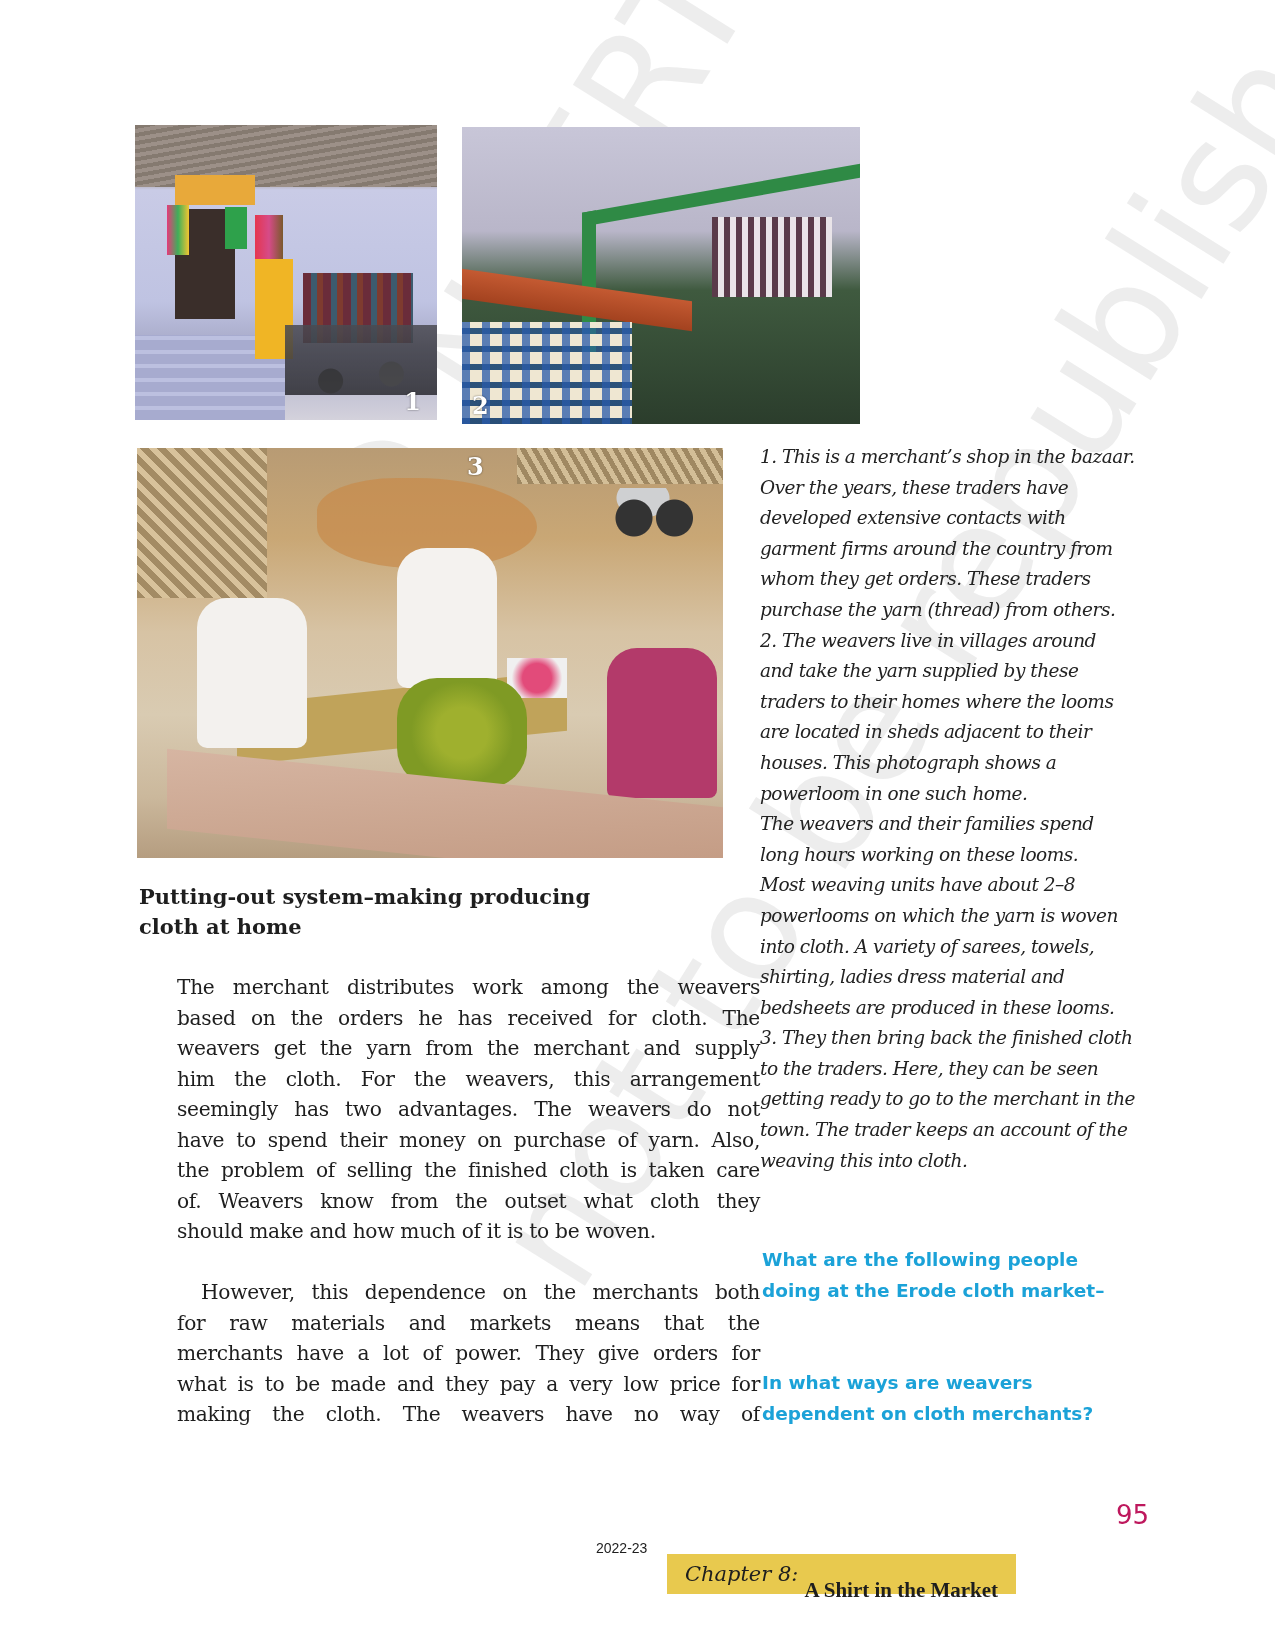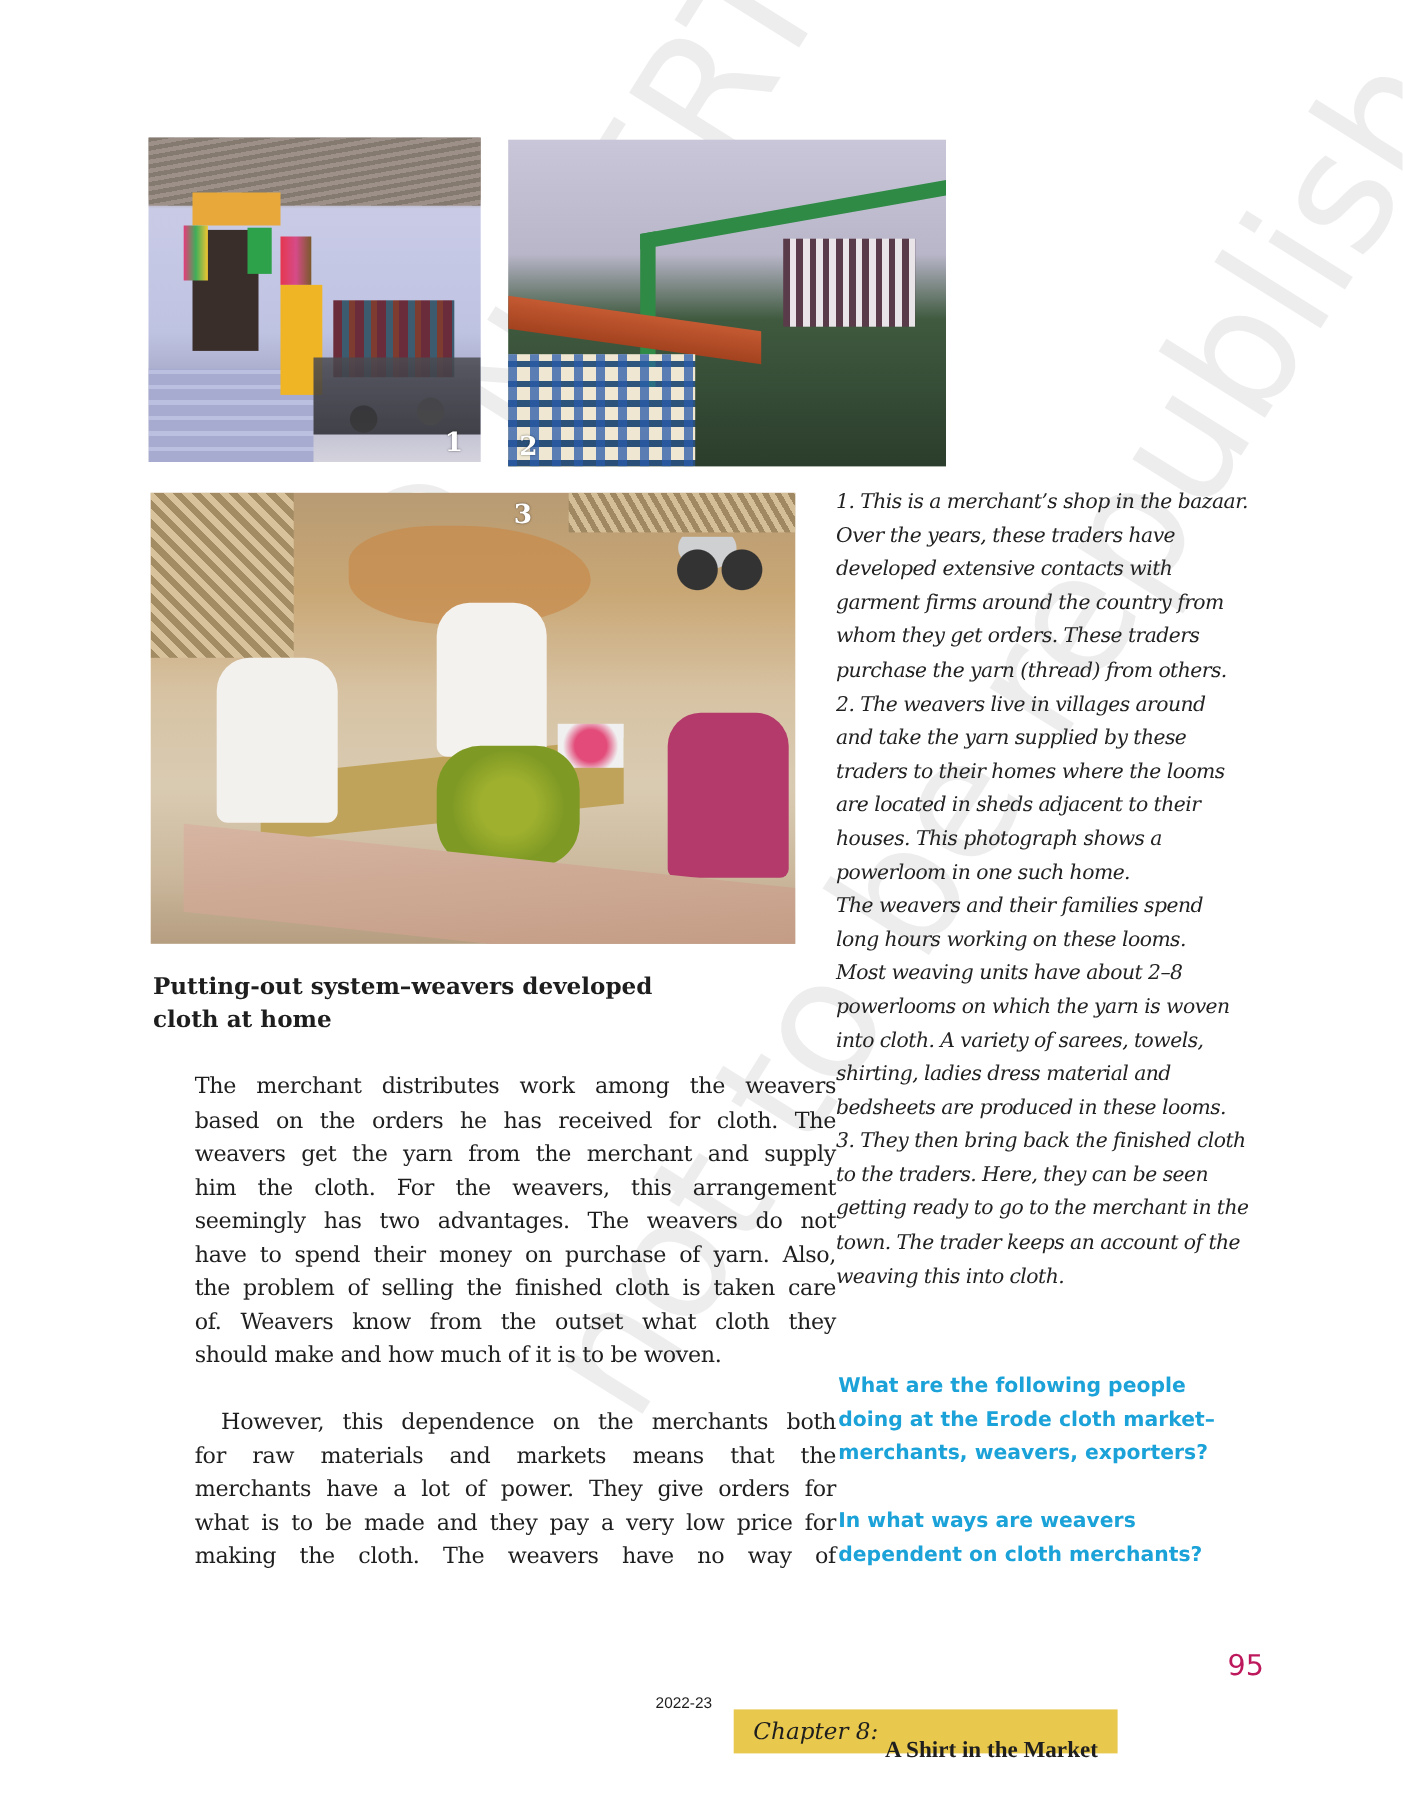--- a/index.html
+++ b/index.html
@@ -186,21 +186,21 @@
   <span class="line">shirting, ladies dress material and</span>
   <span class="line">bedsheets are produced in these looms.</span>
   <span class="line">3. They then bring back the finished cloth</span>
   <span class="line">to the traders. Here, they can be seen</span>
   <span class="line">getting ready to go to the merchant in the</span>
   <span class="line">town. The trader keeps an account of the</span>
   <span class="line">weaving this into cloth.</span>
 </div>
 
 <div id="heading">
-  <div>Putting-out system–weavers developed</div>
+  <div>Putting-out system–making producing</div>
   <div>cloth at home</div>
 </div>
 
 <div class="body-para" id="para1">
   <span class="line">The merchant distributes work among the weavers</span>
   <span class="line">based on the orders he has received for cloth. The</span>
   <span class="line">weavers get the yarn from the merchant and supply</span>
   <span class="line">him the cloth. For the weavers, this arrangement</span>
   <span class="line">seemingly has two advantages. The weavers do not</span>
   <span class="line">have to spend their money on purchase of yarn. Also,</span>
@@ -213,21 +213,20 @@
   <span class="line first">However, this dependence on the merchants both</span>
   <span class="line">for raw materials and markets means that the</span>
   <span class="line">merchants have a lot of power. They give orders for</span>
   <span class="line">what is to be made and they pay a very low price for</span>
   <span class="line">making the cloth. The weavers have no way of</span>
 </div>
 
 <div class="question" id="q1">
   <span class="line">What are the following people</span>
   <span class="line">doing at the Erode cloth market–</span>
-  <span class="line">merchants, weavers, exporters?</span>
 </div>
 <div class="question" id="q2">
   <span class="line">In what ways are weavers</span>
   <span class="line">dependent on cloth merchants?</span>
 </div>
 
 <div id="chapter-banner">
   <span class="ch">Chapter 8:</span>
   <span class="title">A Shirt in the Market</span>
 </div>

